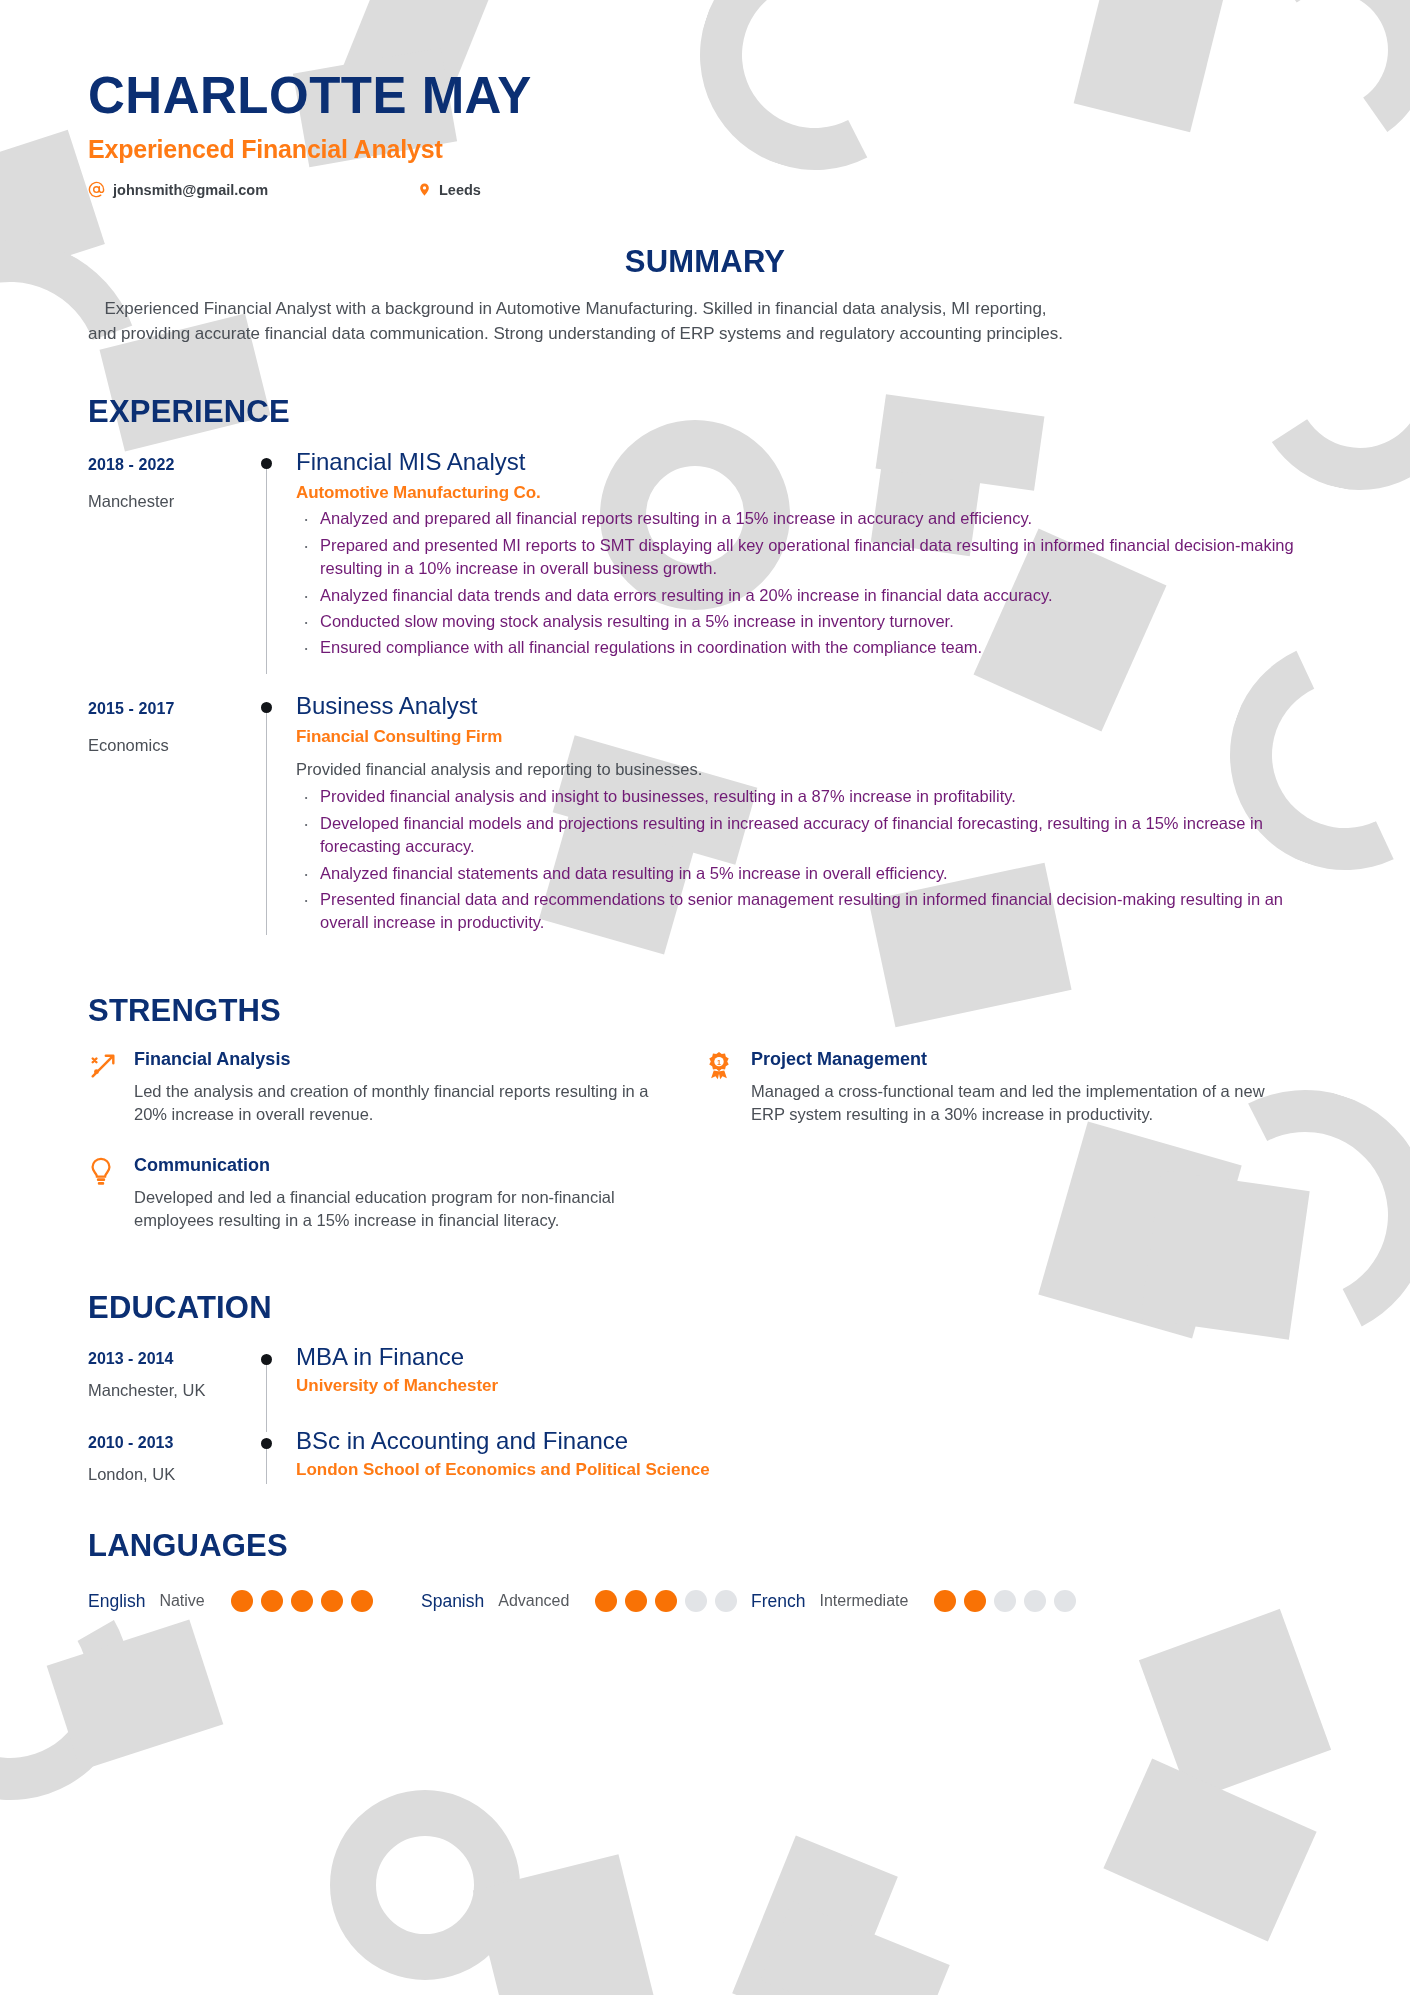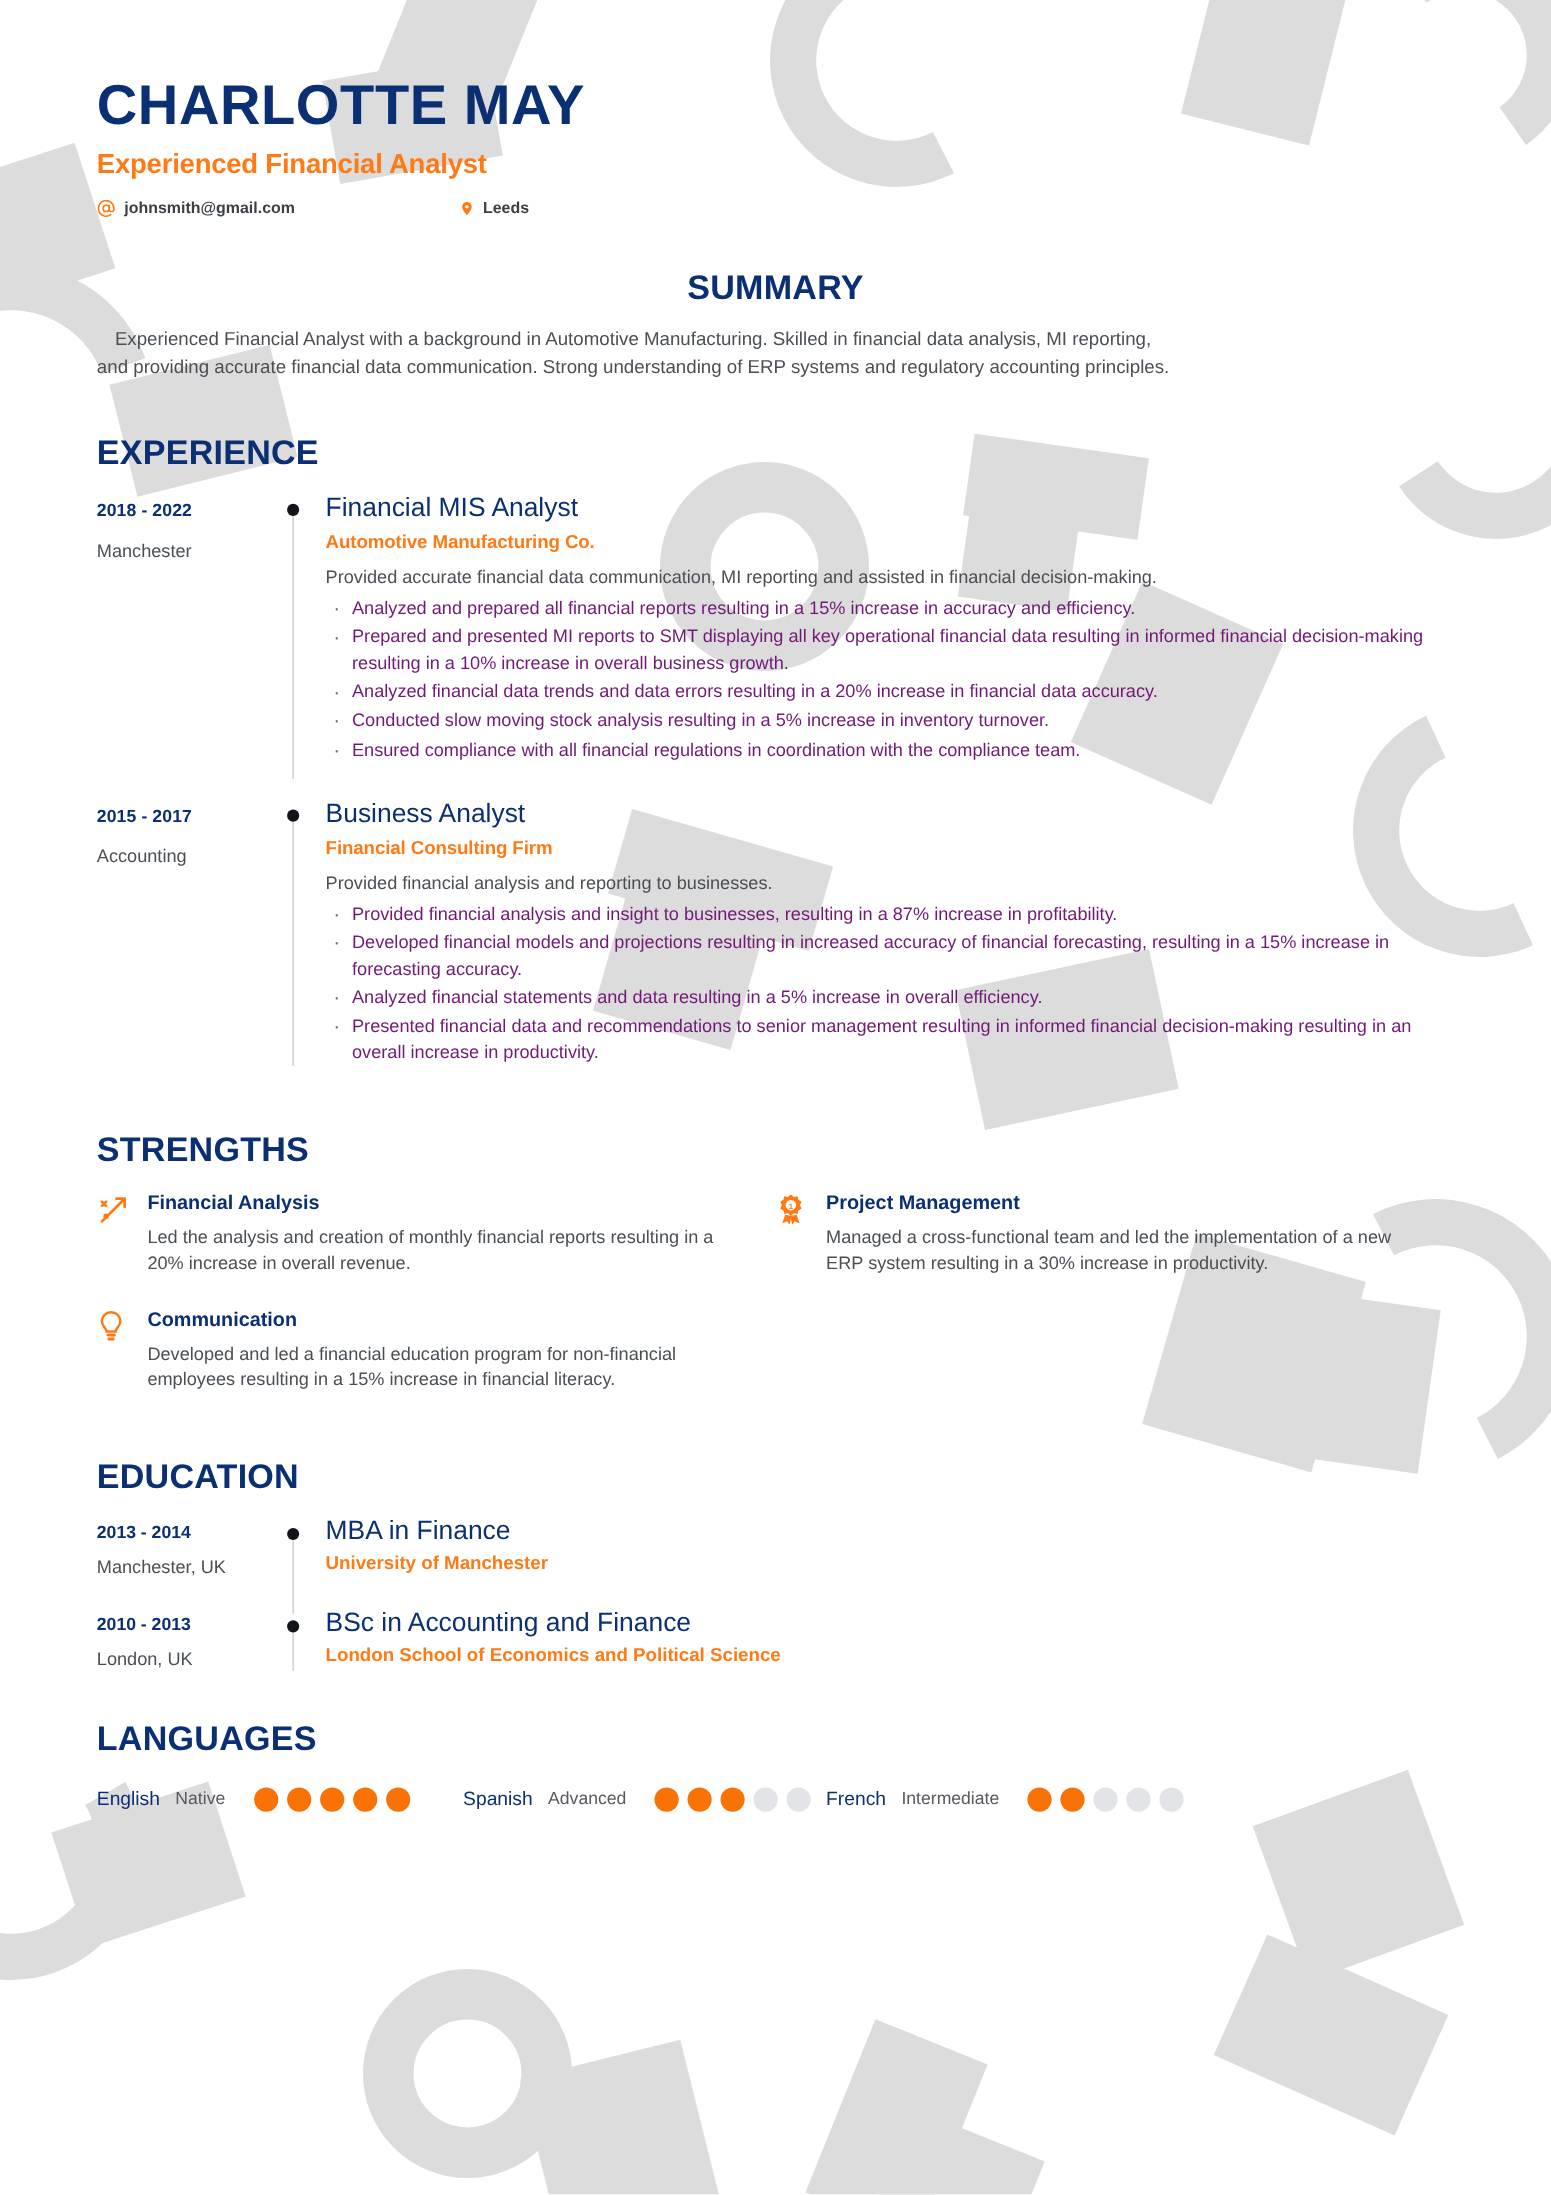--- a/index.html
+++ b/index.html
@@ -180,35 +180,34 @@
             <div class="tl-date">2018 - 2022</div>
             <div class="tl-loc">Manchester</div>
           </div>
           <div class="tl-mid">
             <div class="tl-line"></div>
             <div class="tl-dot"></div>
           </div>
           <div class="tl-right">
             <div class="tl-role">Financial MIS Analyst</div>
             <div class="tl-org">Automotive Manufacturing Co.</div>
-            <div class="tl-desc">Provided accurate financial data communication, MI reporting and assisted in financial decision-making.</div>
             <ul class="tl-bullets">
               <li>Analyzed and prepared all financial reports resulting in a 15% increase in accuracy and efficiency.</li>
               <li>Prepared and presented MI reports to SMT displaying all key operational financial data resulting in informed financial decision-making resulting in a 10% increase in overall business growth.</li>
               <li>Analyzed financial data trends and data errors resulting in a 20% increase in financial data accuracy.</li>
               <li>Conducted slow moving stock analysis resulting in a 5% increase in inventory turnover.</li>
               <li>Ensured compliance with all financial regulations in coordination with the compliance team.</li>
             </ul>
           </div>
         </div>
 
         <div class="tl-row exp-entry-2">
           <div class="tl-left">
             <div class="tl-date">2015 - 2017</div>
-            <div class="tl-loc">Accounting</div>
+            <div class="tl-loc">Economics</div>
           </div>
           <div class="tl-mid">
             <div class="tl-line" style="top:6px;bottom:0;"></div>
             <div class="tl-dot"></div>
           </div>
           <div class="tl-right">
             <div class="tl-role">Business Analyst</div>
             <div class="tl-org">Financial Consulting Firm</div>
             <div class="tl-desc">Provided financial analysis and reporting to businesses.</div>
             <ul class="tl-bullets">

